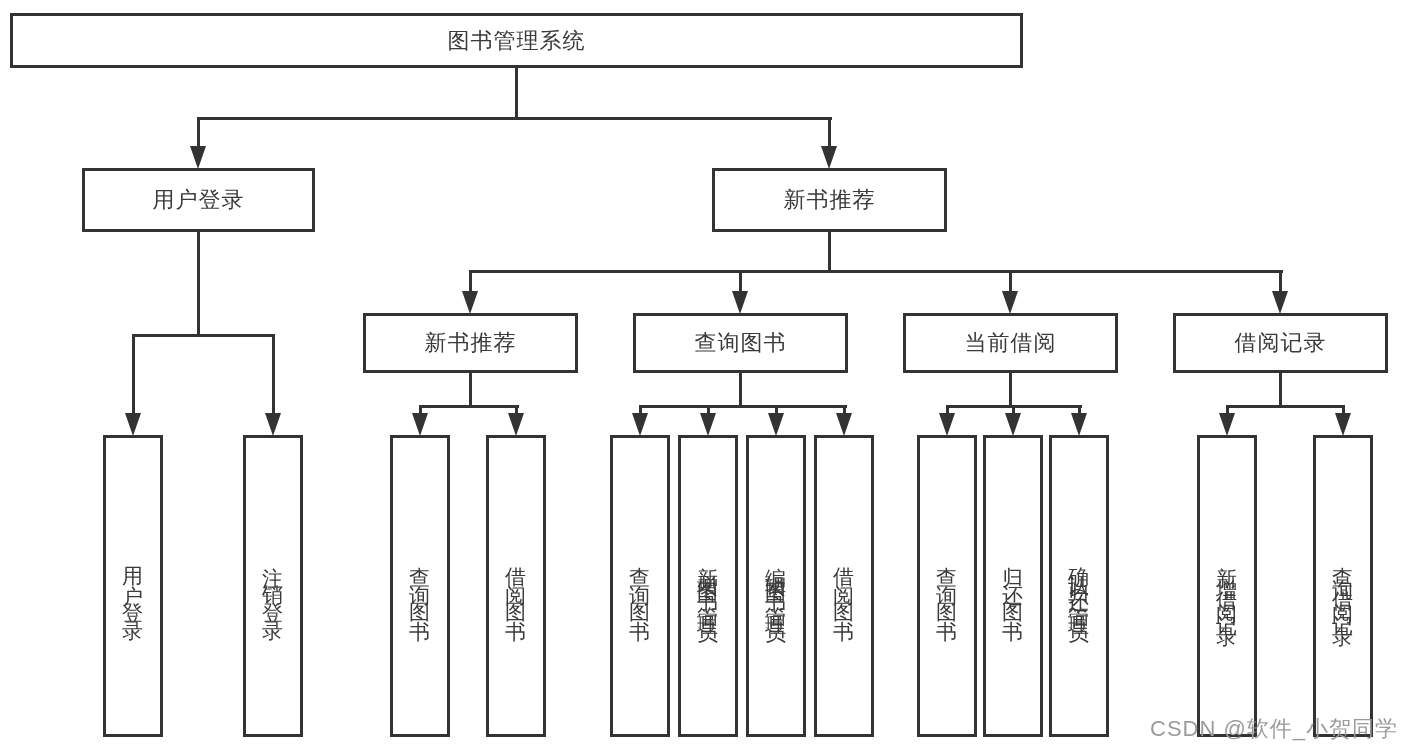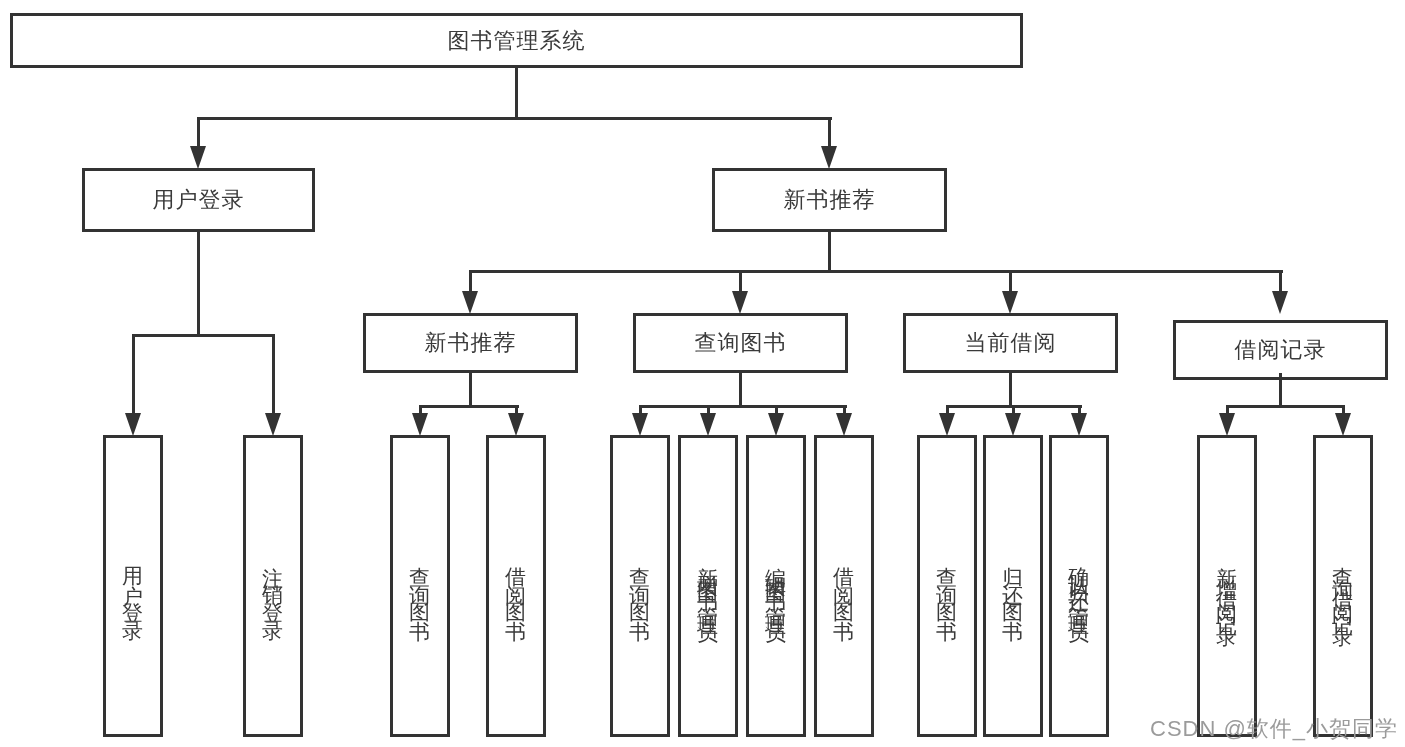--- a/index.html
+++ b/index.html
@@ -53,21 +53,21 @@
 </div>
 
 <div class="node" style="left:633px;top:313px;width:215px;height:60px">
   <span>查询图书</span>
 </div>
 
 <div class="node" style="left:903px;top:313px;width:215px;height:60px">
   <span>当前借阅</span>
 </div>
 
-<div class="node" style="left:1173px;top:320px;width:215px;height:60px">
+<div class="node" style="left:1173px;top:313px;width:215px;height:60px">
   <span>借阅记录</span>
 </div>
 
 <div class="node leaf" style="left:103px;top:435px;width:60px;height:302px">
   <span class="vlabel ls4">用户登录</span>
 </div>
 
 <div class="node leaf" style="left:243px;top:435px;width:60px;height:302px">
   <span class="vlabel ls4">注销登录</span>
 </div>

